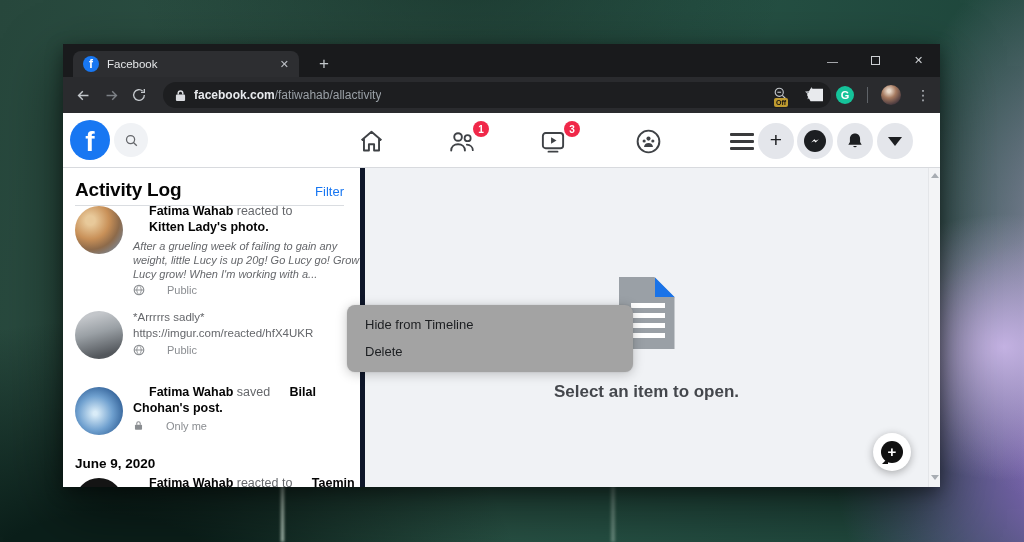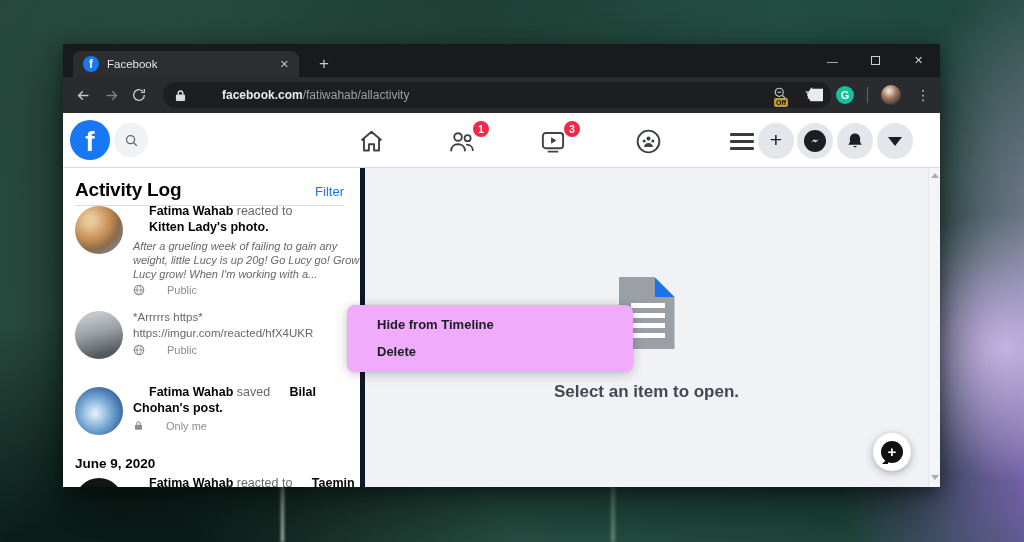--- a/index.html
+++ b/index.html
@@ -36,21 +36,21 @@
     font-size:17px; display:flex; align-items:center; justify-content:center; }
   .wincontrols { position:absolute; right:0; top:0; height:33px; display:flex; align-items:center; }
   .wc { width:43px; height:33px; display:flex; align-items:center; justify-content:center; color:#cdd0d3; font-size:11px; }
   .wc .maxbox { width:9px; height:9px; border:1.2px solid #cdd0d3; }
 
   
   .toolbar { position:relative; height:36px; background:#2a2b2e; display:flex; align-items:center; }
   .navbtn { width:28px; height:28px; display:flex; align-items:center; justify-content:center; flex:none; }
   .navbtn svg { display:block; }
   .addressbar { position:absolute; left:100px; top:5px; width:668px; height:26px; border-radius:13px;
-    background:#1d1e20; display:flex; align-items:center; padding:0 12px;gap:28px; }
+    background:#1d1e20; display:flex; align-items:center; padding:0 12px; }
   .addr-lock { flex:none; margin-right:8px; display:flex; }
   .addr-text { font-size:12px; white-space:nowrap; overflow:hidden; }
   .addr-host { color:#e8eaed; font-weight:bold; }
   .addr-path { color:#9aa0a6; }
   .addr-right { margin-left:auto; display:flex; align-items:center; gap:16px; }
   .extarea { position:absolute; right:8px; top:0; height:36px; display:flex; align-items:center; gap:13px; }
   .ext-off { position:relative; width:17px; height:13px; }
   .ext-off .hat { width:15px; height:11px; background:#9aa0a6; border-radius:6px 6px 2px 2px; }
   .ext-off .badge { position:absolute; left:-3px; bottom:-5px; background:#bf9b30; color:#151210;
     font-size:7px; font-weight:bold; padding:0 2px; border-radius:2px; line-height:9px; }
@@ -109,22 +109,22 @@
   .av4 { background:#141414; }
   .etext { position:absolute; left:58px; top:-2px; }
   .headline { font-size:12.5px; line-height:1.26; color:#65676b; }
   .headline b { color:#050505; font-weight:bold;padding-left:16px; }
   .ebody { font-size:11px; line-height:1.28; color:#65676b; margin-top:3px; width:232px;font-style:italic; }
   .eline { font-size:11.5px; line-height:1.4; color:#65676b; }
   .privacy { display:flex; align-items:center; gap:22px; margin-top:3px; color:#8a8d91; font-size:11px; }
   .date-hdr { position:absolute; left:12px; top:288px; font-size:13.5px; font-weight:bold; color:#050505; }
 
   
-  .ctxmenu { position:absolute; left:284px; top:137px; width:286px; height:67px; background:#f0abfc;
-    border-radius:8px; box-shadow:0 2px 12px rgba(0,0,0,.22), 0 0 2px rgba(0,0,0,.12); z-index:5; padding:6px 16px;font-weight:bold; }
+  .ctxmenu { position:absolute; left:284px; top:137px; width:286px; height:67px; background:#a3a3a3;
+    border-radius:8px; box-shadow:0 2px 12px rgba(0,0,0,.22), 0 0 2px rgba(0,0,0,.12); z-index:5; padding:6px 4px; }
   .ctxitem { height:27px; display:flex; align-items:center; padding:0 14px; font-size:13px; color:#1c1e21; }
 
   
   .emptystate { position:absolute; left:0; right:0; top:109px; display:flex; flex-direction:column; align-items:center; }
   .docicon { position:relative; width:56px; height:72px; }
   .doc-body { position:absolute; inset:0; background:#9aa0a6;
     clip-path:polygon(0 0, 64% 0, 100% 28%, 100% 100%, 0 100%); }
   .doc-fold { position:absolute; right:0; top:0; width:20px; height:20px; background:#1a73e8;
     clip-path:polygon(0 0, 100% 100%, 0 100%); }
   .doc-lines { position:absolute; left:12px; top:26px; width:34px; }
@@ -312,21 +312,21 @@
                     <path d="M1.4 7h11.2M7 1.4c-3.4 3.2-3.4 8 0 11.2M7 1.4c3.4 3.2 3.4 8 0 11.2" stroke="#8a8d91" stroke-width="1.1" fill="none"></path>
                   </svg>
                 <span>Public</span>
               </div>
             </div>
           </div>
 
           <div class="entry" style="top:143px">
             <div class="avatar av2"></div>
             <div class="etext">
-              <div class="eline">*Arrrrrs https*</div>
+              <div class="eline">*Arrrrrs sadly*</div>
               <div class="eline">https://imgur.com/reacted/hfX4UKR</div>
               <div class="privacy">
                 <svg width="12" height="12" viewBox="0 0 14 14">
                     <circle cx="7" cy="7" r="5.6" stroke="#8a8d91" stroke-width="1.3" fill="none"></circle>
                     <path d="M1.4 7h11.2M7 1.4c-3.4 3.2-3.4 8 0 11.2M7 1.4c3.4 3.2 3.4 8 0 11.2" stroke="#8a8d91" stroke-width="1.1" fill="none"></path>
                   </svg>
                 <span>Public</span>
               </div>
             </div>
           </div>

